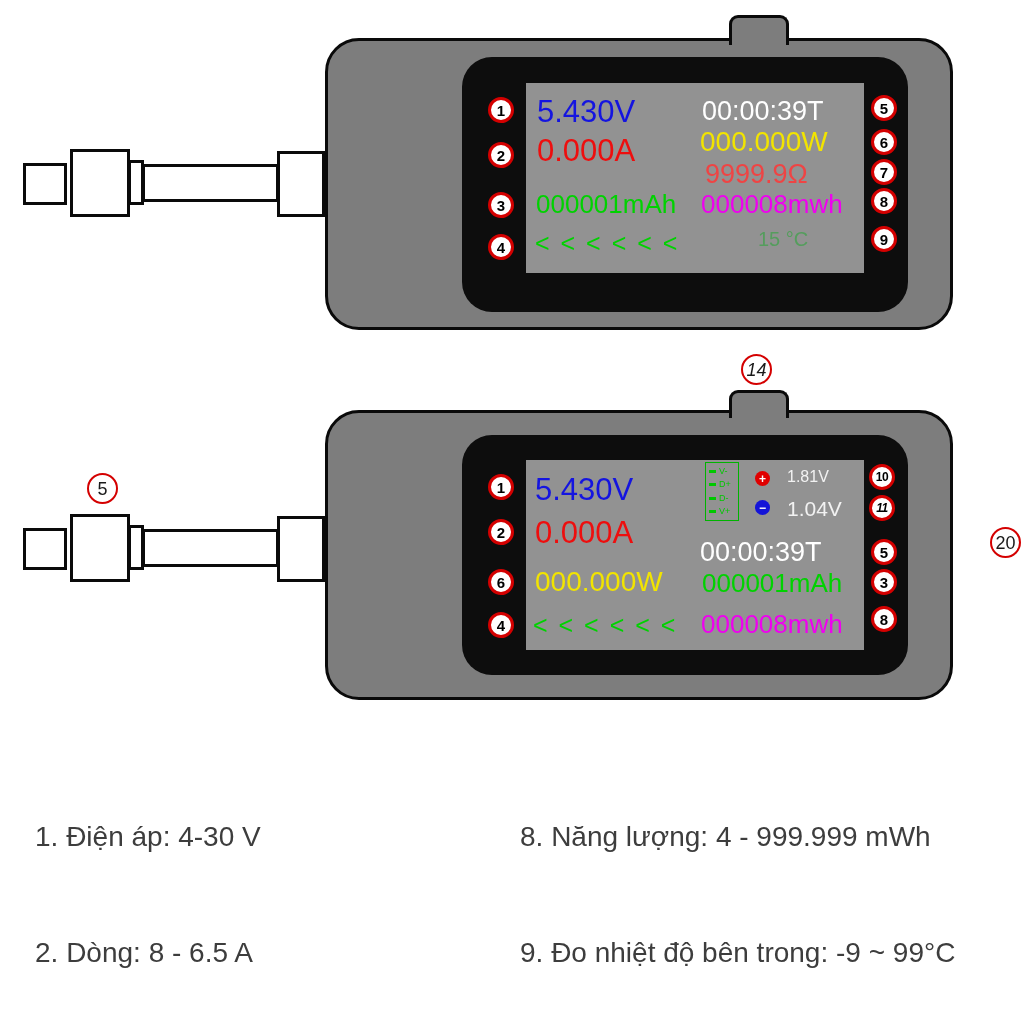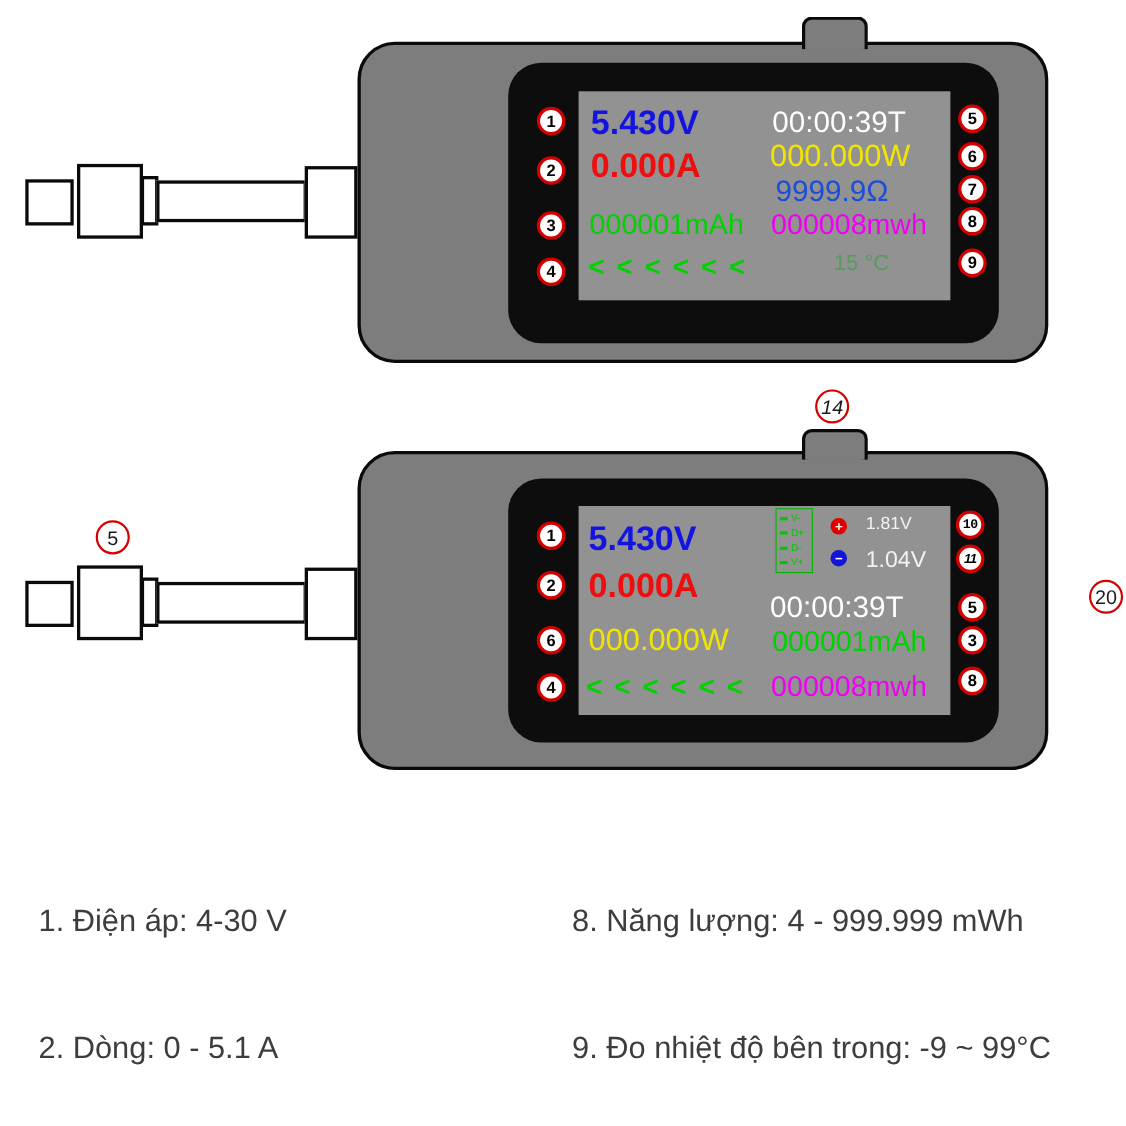--- a/index.html
+++ b/index.html
@@ -19,21 +19,21 @@
   .bezel {
     position:absolute; background:#0d0d0d; border-radius:30px; z-index:4;
   }
   .screen {
     position:absolute; background:#929292; z-index:5;
   }
   
   .conn { position:absolute; background:#ffffff; border:3px solid #0a0a0a; box-sizing:border-box; z-index:1; }
   
   .st { position:absolute; z-index:6; line-height:1; white-space:pre; }
-  .bold { font-weight:bold; }
+  .bold { font-weight:normal; }
   
   .co {
     position:absolute; width:26px; height:26px; border-radius:50%;
     background:#ffffff; border:3px solid #d40000; box-sizing:border-box;
     color:#000; font-weight:bold; font-size:15px; z-index:7;
     display:flex; align-items:center; justify-content:center; line-height:1;
   }
   .co.wide { font-size:12px; letter-spacing:-0.5px; }
   .co2 {
     position:absolute; width:31px; height:31px; border-radius:50%;
@@ -74,21 +74,21 @@
 
   <div class="device-tab" style="left:729px; top:15px; width:60px; height:30px;"></div>
   <div class="device-body" style="left:325px; top:38px; width:628px; height:292px; z-index:2;"></div>
   <div class="bezel" style="left:462px; top:57px; width:446px; height:255px;"></div>
   <div class="screen" style="left:526px; top:83px; width:338px; height:190px;"></div>
 
   <div class="st bold" style="left:537px; top:96px;  font-size:31px; color:#1414e0;">5.430V</div>
   <div class="st" style="left:702px; top:98px;  font-size:27px; color:#ffffff;">00:00:39T</div>
   <div class="st bold" style="left:537px; top:135px; font-size:31px; color:#ee0e0e;">0.000A</div>
   <div class="st" style="left:700px; top:128px; font-size:28px; color:#f2e400;">000.000W</div>
-  <div class="st" style="left:705px; top:161px; font-size:27px; color:#1d4ed8;text-align:right;">9999.9Ω</div>
+  <div class="st" style="left:705px; top:161px; font-size:27px; color:#ef4444;text-align:right;">9999.9Ω</div>
   <div class="st" style="left:536px; top:191px; font-size:26px; color:#00d200;">000001mAh</div>
   <div class="st" style="left:701px; top:191px; font-size:26px; color:#f000f0;">000008mwh</div>
   <div class="st bold" style="left:535px; top:231px; font-size:25px; color:#00d200; letter-spacing:2px;">&lt; &lt; &lt; &lt; &lt; &lt;</div>
   <div class="st" style="left:758px; top:229px; font-size:20px; color:#46a050; opacity:0.8;">15 °C</div>
 
   <div class="co" style="left:488px; top:97px;">1</div>
   <div class="co" style="left:488px; top:142px;">2</div>
   <div class="co" style="left:488px; top:192px;">3</div>
   <div class="co" style="left:488px; top:234px;">4</div>
   <div class="co" style="left:871px; top:95px;">5</div>
@@ -136,33 +136,33 @@
   <div class="st" style="left:700px; top:539px; font-size:27px; color:#ffffff;">00:00:39T</div>
   <div class="st" style="left:535px; top:568px; font-size:28px; color:#f2e400;">000.000W</div>
   <div class="st" style="left:702px; top:570px; font-size:26px; color:#00d200;">000001mAh</div>
   <div class="st bold" style="left:533px; top:613px; font-size:25px; color:#00d200; letter-spacing:2px;">&lt; &lt; &lt; &lt; &lt; &lt;</div>
   <div class="st" style="left:701px; top:611px; font-size:26px; color:#f000f0;">000008mwh</div>
 
   <div class="co" style="left:488px; top:474px;">1</div>
   <div class="co" style="left:488px; top:519px;">2</div>
   <div class="co" style="left:488px; top:569px;">6</div>
   <div class="co" style="left:488px; top:612px;">4</div>
-  <div class="co wide" style="left:869px; top:464px;font-family:Liberation Mono, monospace;">10</div>
+  <div class="co wide" style="left:869px; top:464px;">10</div>
   <div class="co wide" style="left:869px; top:495px;font-style:italic;">11</div>
   <div class="co" style="left:871px; top:539px;">5</div>
   <div class="co" style="left:871px; top:569px;">3</div>
   <div class="co" style="left:871px; top:606px;">8</div>
 
   <div class="co2" style="left:87px;  top:473px;">5</div>
   <div class="co2" style="left:990px; top:527px;">20</div>
   <div class="co2" style="left:741px; top:354px;font-style:italic;">14</div>
 
   <div class="legend" style="left:35px; top:741px;">
     <div>1. Điện áp: 4-30 V</div>
-    <div>2. Dòng: 0 - 5.1 A</div>
+    <div>2. Dòng: 8 - 6.5 A</div>
     
     
     
     
     
   </div>
   <div class="legend" style="left:520px; top:741px;">
     <div>8. Năng lượng: 4 - 999.999 mWh</div>
     <div>9. Đo nhiệt độ bên trong: -9 ~ 99°C</div>
     

